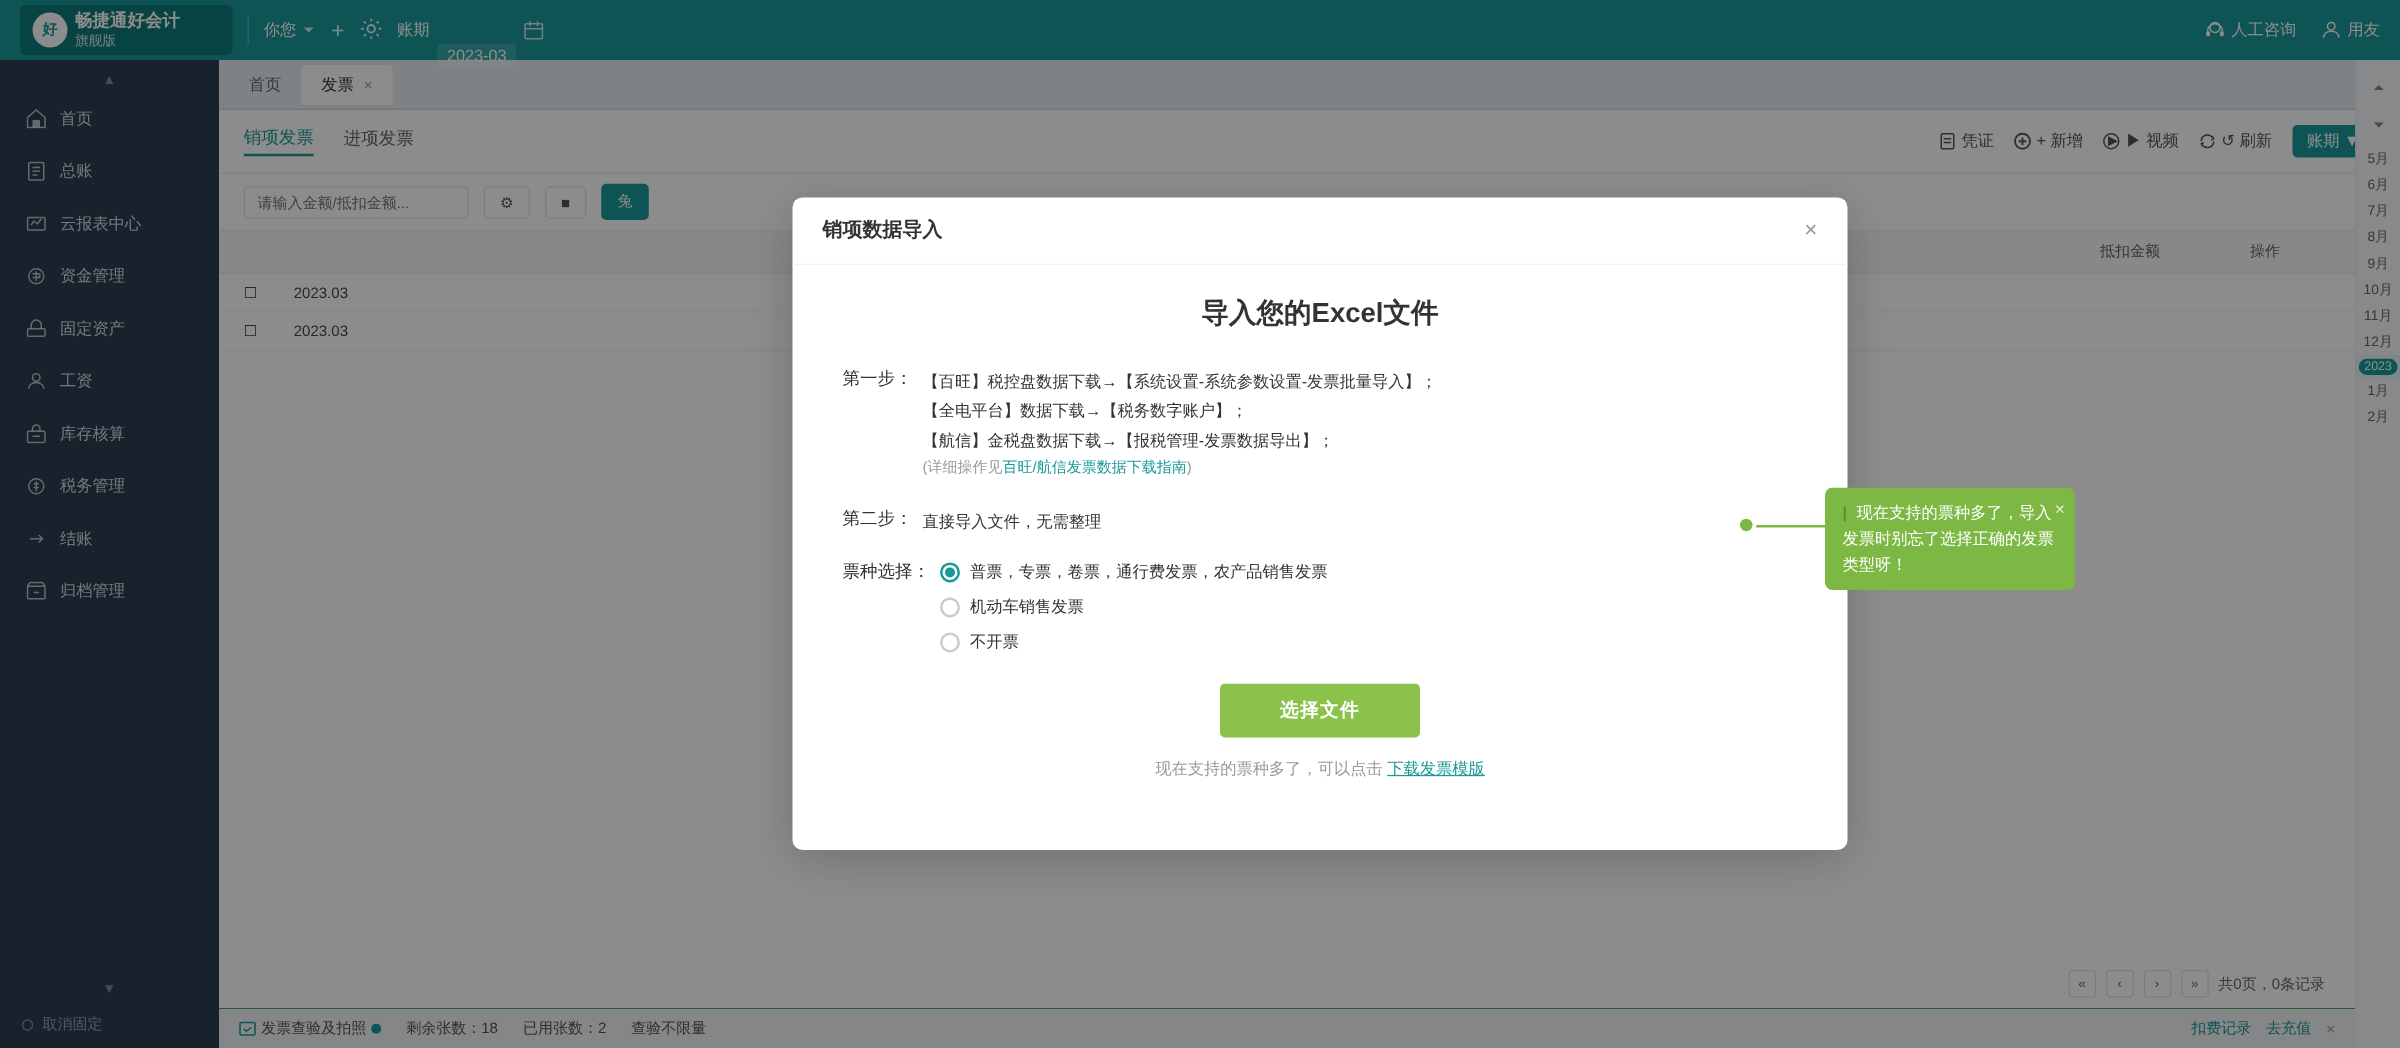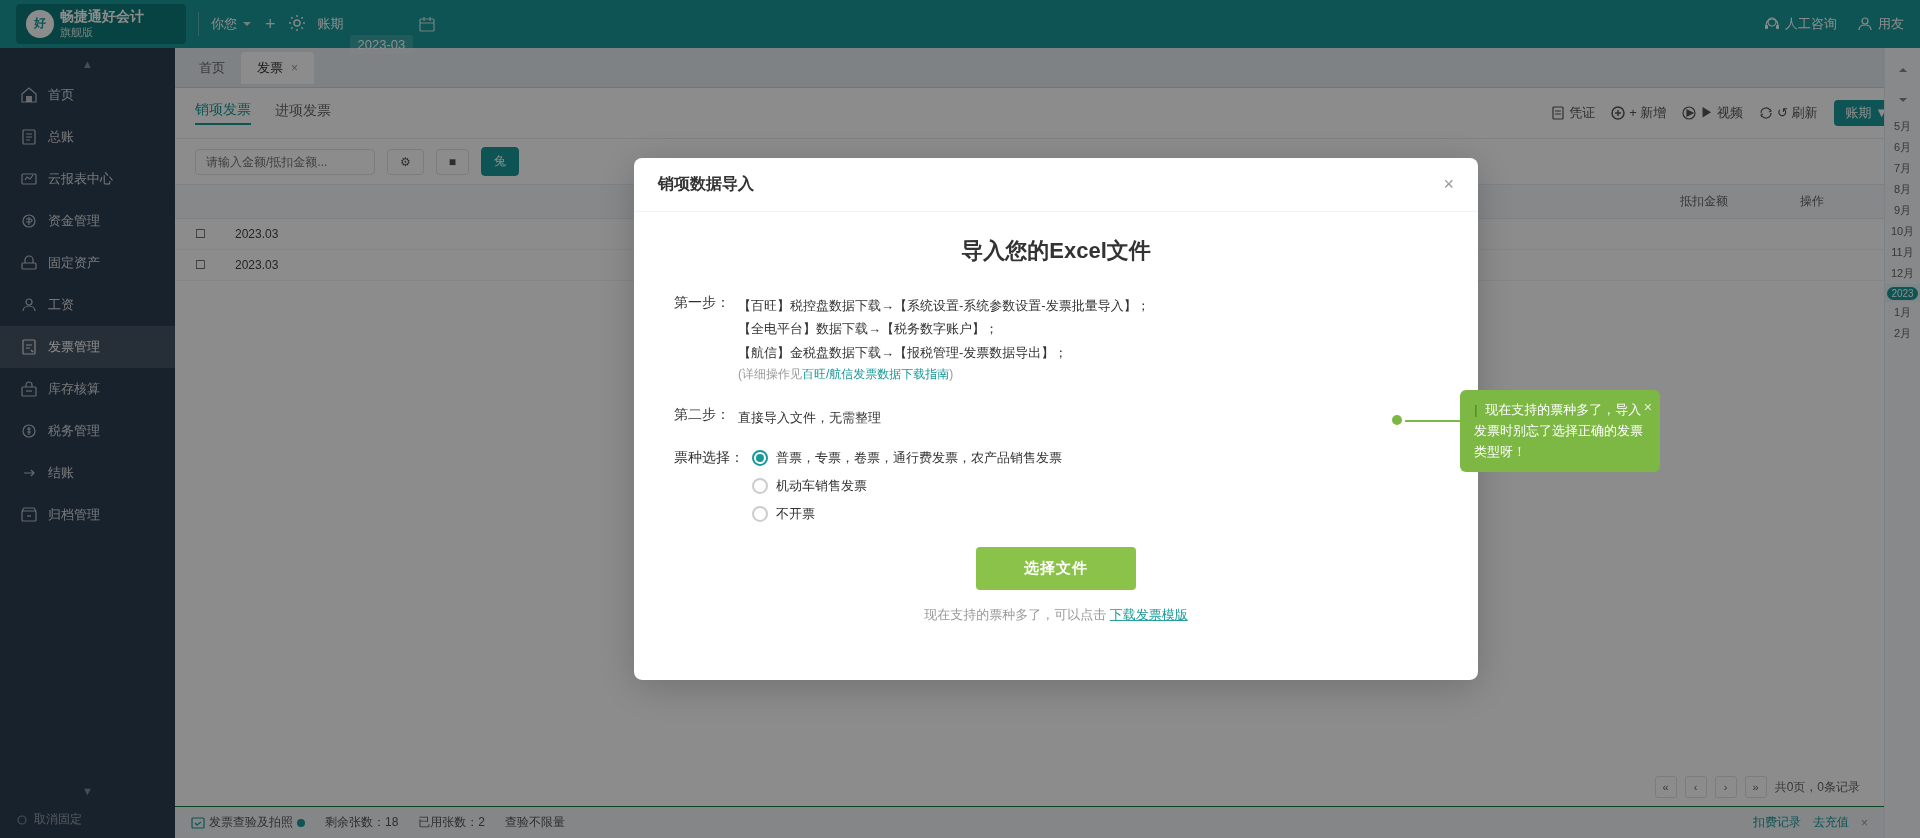--- a/index.html
+++ b/index.html
@@ -484,30 +484,20 @@
     <span>固定资产</span>
   </div>
   <div class="sidebar-item">
     <div class="sidebar-item-icon">
       <svg width="16" height="16" viewBox="0 0 16 16" fill="none" stroke="rgba(255,255,255,0.8)" stroke-width="1.2">
           <circle cx="8" cy="5" r="3"></circle>
           <path d="M2 14c0-3 2.7-5 6-5s6 2 6 5"></path>
         </svg>
     </div>
     <span>工资</span>
-  </div>
-  <div class="sidebar-item active">
-    <div class="sidebar-item-icon">
-      <svg width="16" height="16" viewBox="0 0 16 16" fill="none" stroke="white" stroke-width="1.2">
-          <rect x="2" y="1" width="12" height="14" rx="1"></rect>
-          <path d="M5 6h6M5 9h4"></path>
-          <path d="M10 11l2 2" stroke-width="1.5"></path>
-        </svg>
-    </div>
-    <span>发票管理</span>
   </div>
   <div class="sidebar-item">
     <div class="sidebar-item-icon">
       <svg width="16" height="16" viewBox="0 0 16 16" fill="none" stroke="rgba(255,255,255,0.8)" stroke-width="1.2">
           <rect x="1" y="6" width="14" height="9" rx="1"></rect>
           <path d="M5 6V4a3 3 0 016 0v2"></path>
           <path d="M5 10h6"></path>
         </svg>
     </div>
     <span>库存核算</span>

